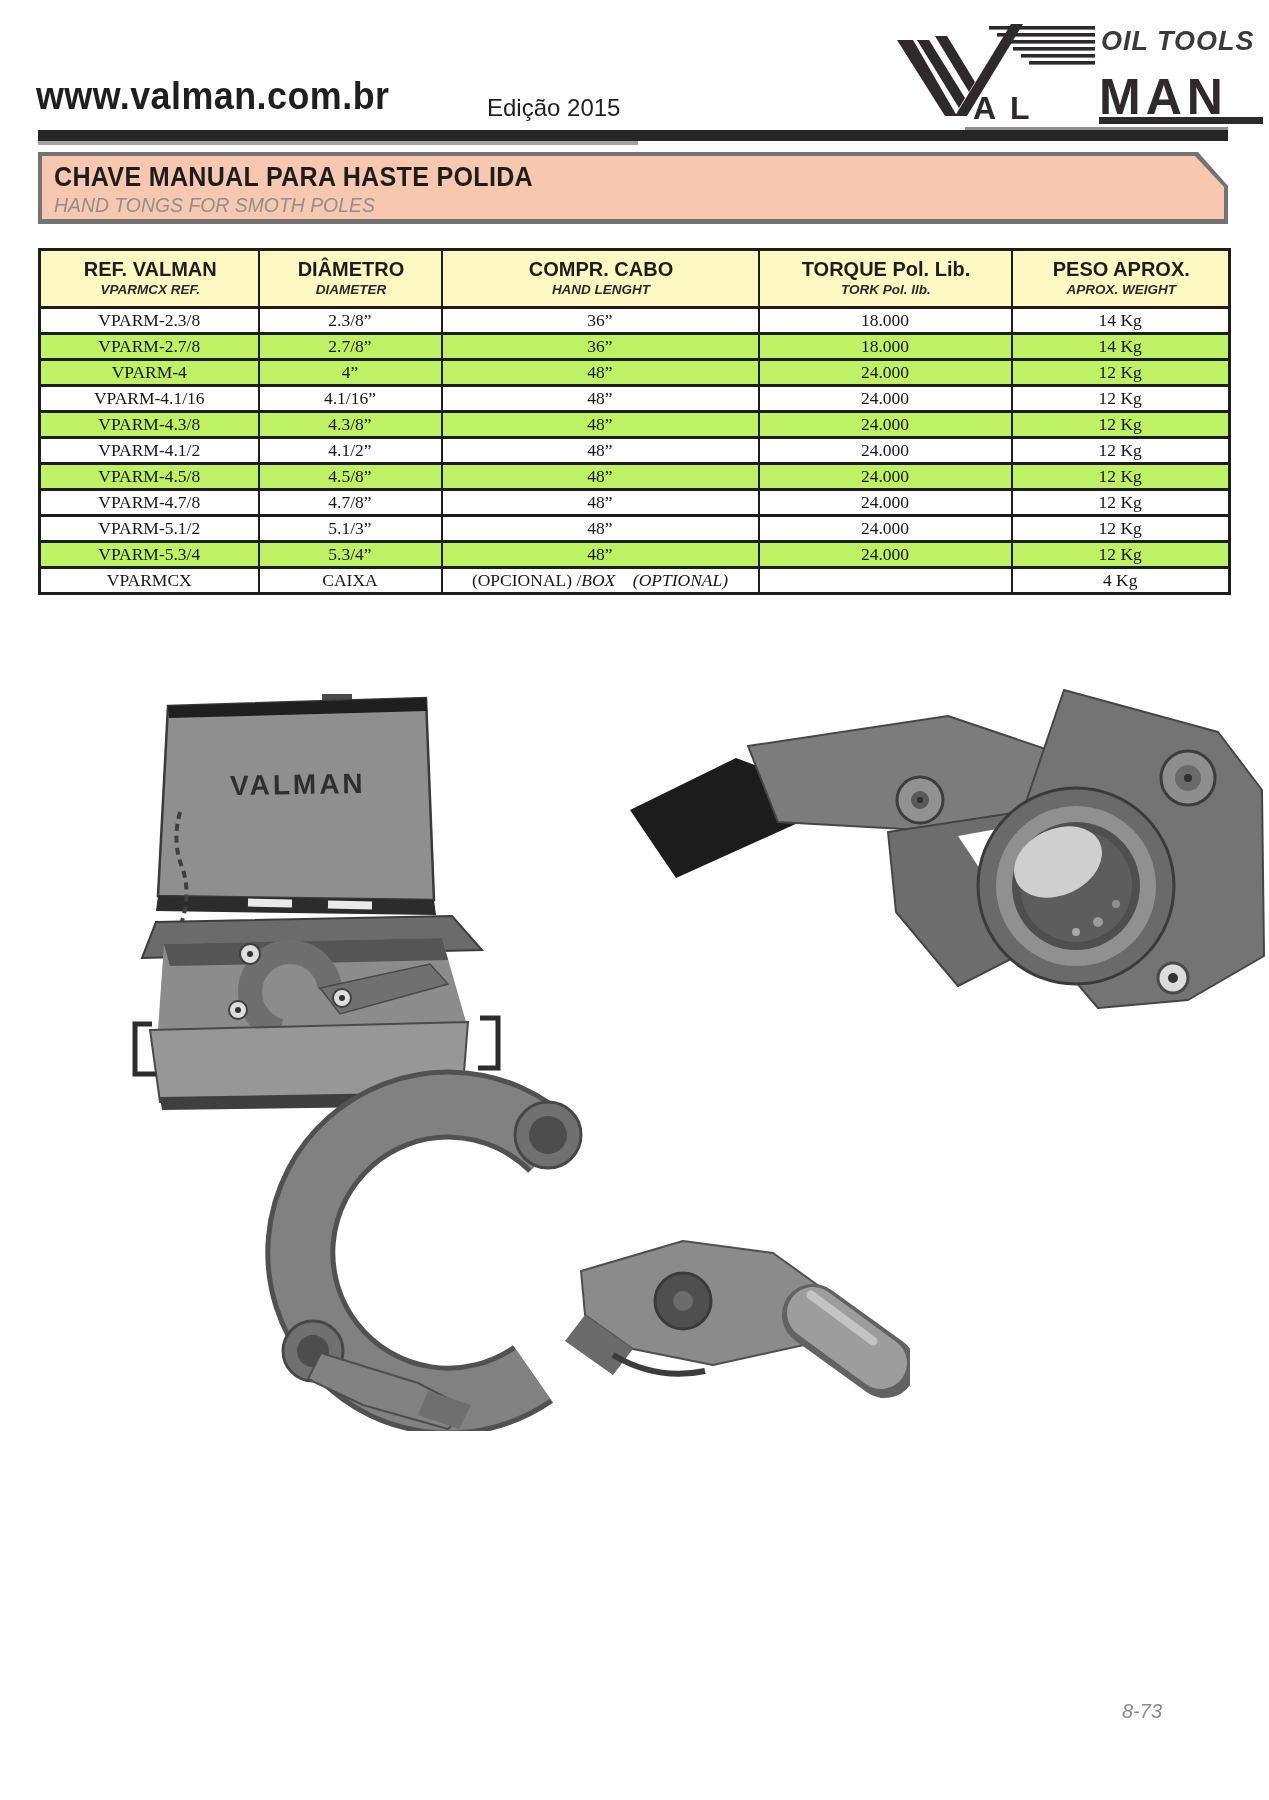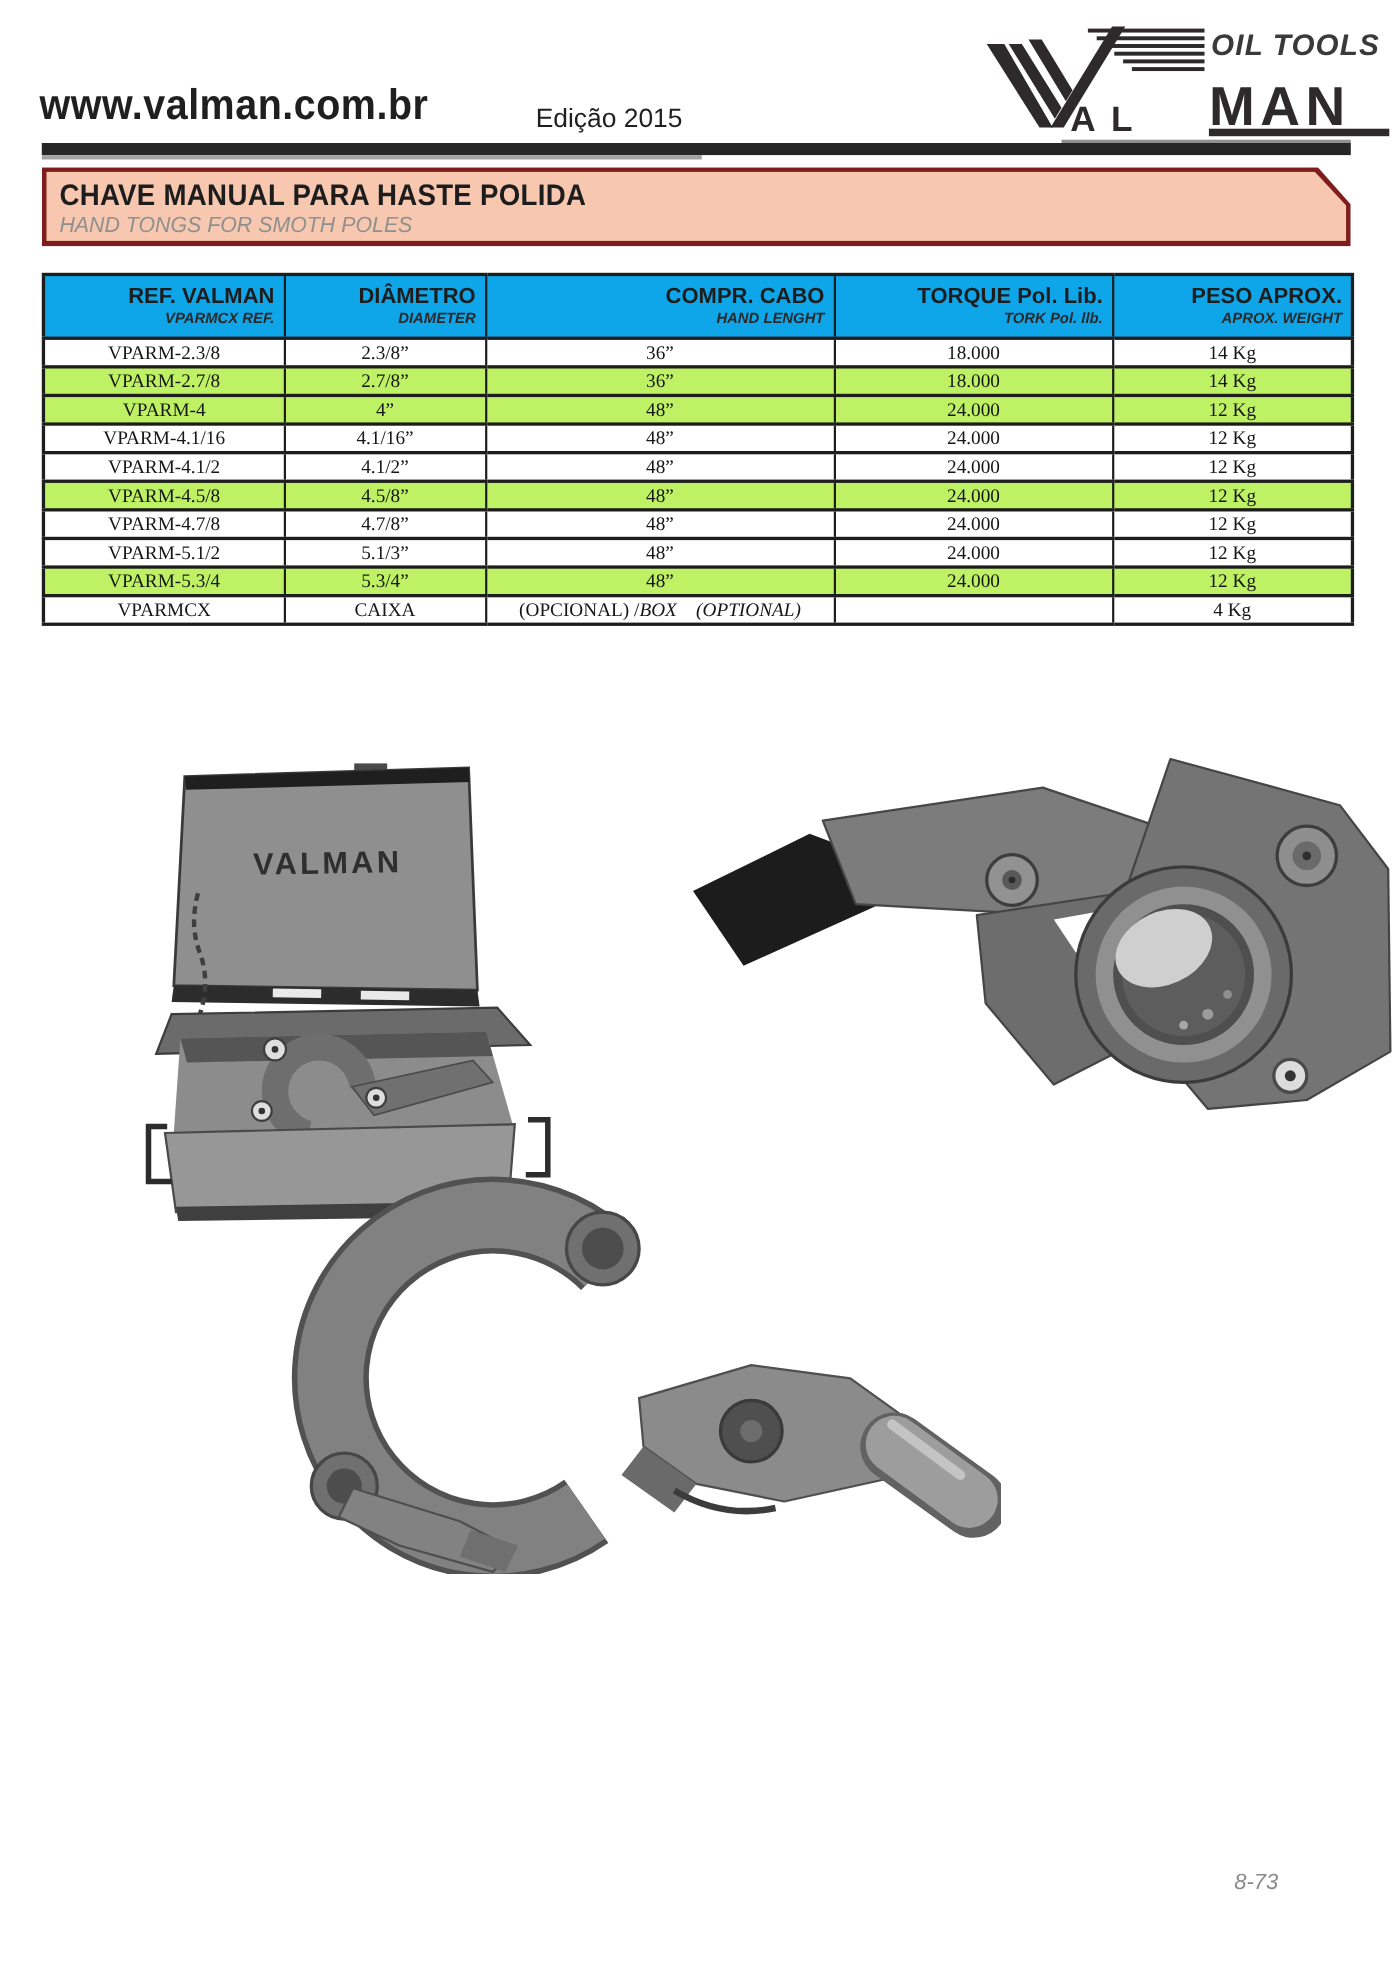--- a/index.html
+++ b/index.html
@@ -9,33 +9,33 @@
   
   .site-url{position:absolute;left:36px;top:74px;font-size:39px;font-weight:bold;color:#1f1f1f;
             transform:scaleX(.92);transform-origin:left;letter-spacing:.5px;}
   .edition{position:absolute;left:487px;top:94px;font-size:24px;color:#1f1f1f;}
   .logo{position:absolute;left:893px;top:20px;}
   .rule{position:absolute;left:38px;top:130px;width:1190px;height:11px;background:#262626;}
   .rule-gray-left{position:absolute;left:38px;top:141px;width:600px;height:4px;background:#a3a3a3;}
   .rule-gray-right{position:absolute;left:965px;top:127px;width:263px;height:3px;background:#8f8f8f;}
 
   
-  .banner{position:absolute;left:38px;top:152px;width:1190px;height:72px;background:#7f1d1d;
+  .banner{position:absolute;left:38px;top:152px;width:1190px;height:72px;background:#737373;
           clip-path:polygon(0 0,1160px 0,1190px 34px,1190px 72px,0 72px);}
   .banner-inner{position:absolute;left:4px;top:4px;width:1182px;height:63px;background:#f7c7af;
           clip-path:polygon(0 0,1153px 0,1182px 31px,1182px 63px,0 63px);}
   .banner-inner h1{margin:6px 0 1px 12px;font-size:27px;font-weight:bold;color:#1d1d1d;
           transform:scaleX(.93);transform-origin:left;letter-spacing:.3px;}
   .banner-inner h2{margin:0 0 0 12px;font-size:20px;font-weight:normal;font-style:italic;color:#8f8f8f;
           transform:scaleX(.97);transform-origin:left;}
 
   
   .product-table{position:absolute;left:38px;top:248px;width:1190px;border-collapse:collapse;
           table-layout:fixed;border:3px solid #1d1d1d;}
-  .product-table th{background:#0ea5e9;text-align:right;vertical-align:top;padding:7px 8px 9px 10px;
+  .product-table th{background:#fef9c3;text-align:center;vertical-align:top;padding:7px 8px 9px 10px;
           border:3px solid #1d1d1d;border-left-width:2px;border-right-width:2px;}
   .product-table th .pt{display:block;font-size:20px;font-weight:bold;color:#1d1d1d;line-height:1.15;}
   .product-table th .en{display:block;font-size:13.5px;font-weight:bold;font-style:italic;color:#2a2a2a;margin-top:1px;}
   .product-table td{height:23px;text-align:center;font-family:"Liberation Serif", serif;
           font-size:17.5px;color:#161616;padding:0 4px;border:3px solid #1d1d1d;
           border-left-width:2px;border-right-width:2px;background:#ffffff;}
   .product-table tr.shade td{background:#bef264;}
   .product-table .it{font-style:italic;}
 
   
@@ -136,20 +136,27 @@
         <tr class="shade">
           <td>VPARM-4</td>
           <td>4”</td>
           <td>48”</td>
           <td>24.000</td>
           <td>12 Kg</td>
         </tr>
         <tr>
           <td>VPARM-4.1/16</td>
           <td>4.1/16”</td>
+          <td>48”</td>
+          <td>24.000</td>
+          <td>12 Kg</td>
+        </tr>
+        <tr class="shade">
+          <td>VPARM-4.3/8</td>
+          <td>4.3/8”</td>
           <td>48”</td>
           <td>24.000</td>
           <td>12 Kg</td>
         </tr>
         <tr>
           <td>VPARM-4.1/2</td>
           <td>4.1/2”</td>
           <td>48”</td>
           <td>24.000</td>
           <td>12 Kg</td>

